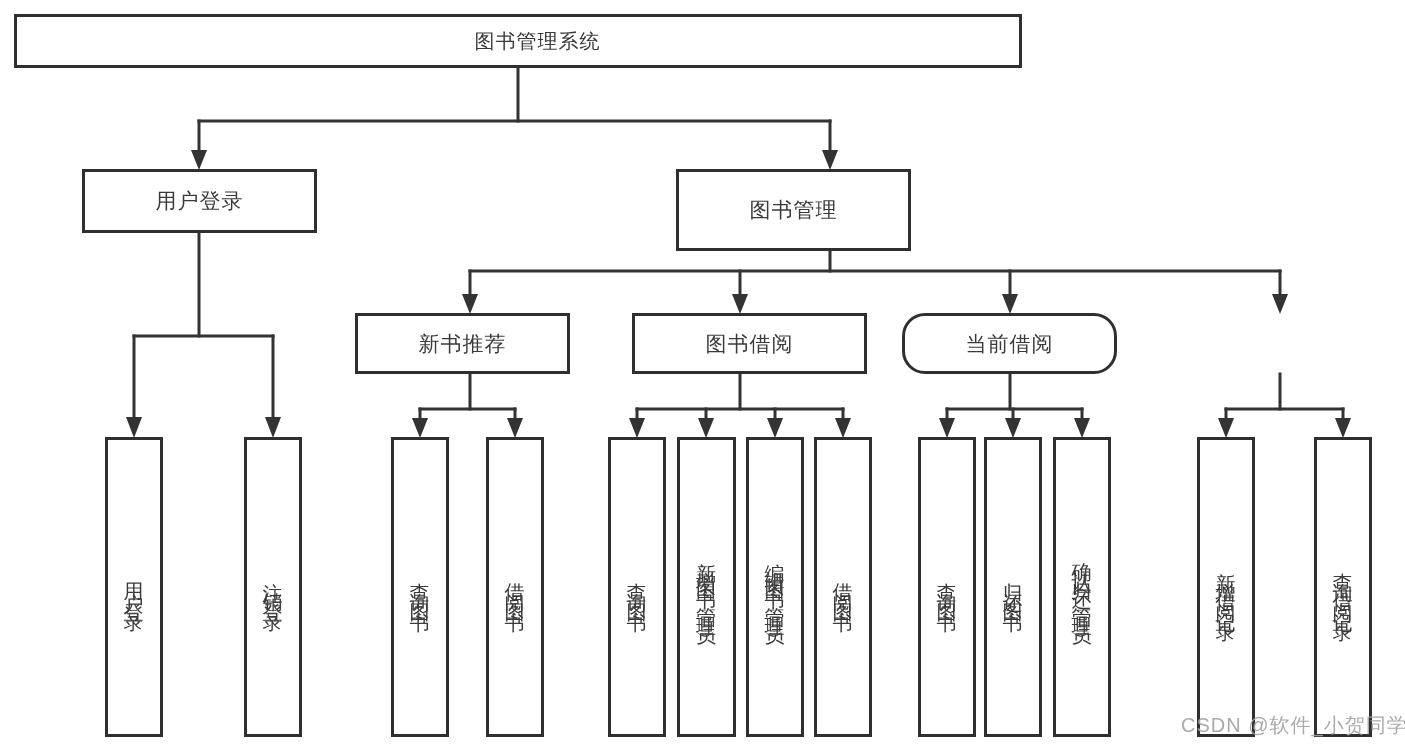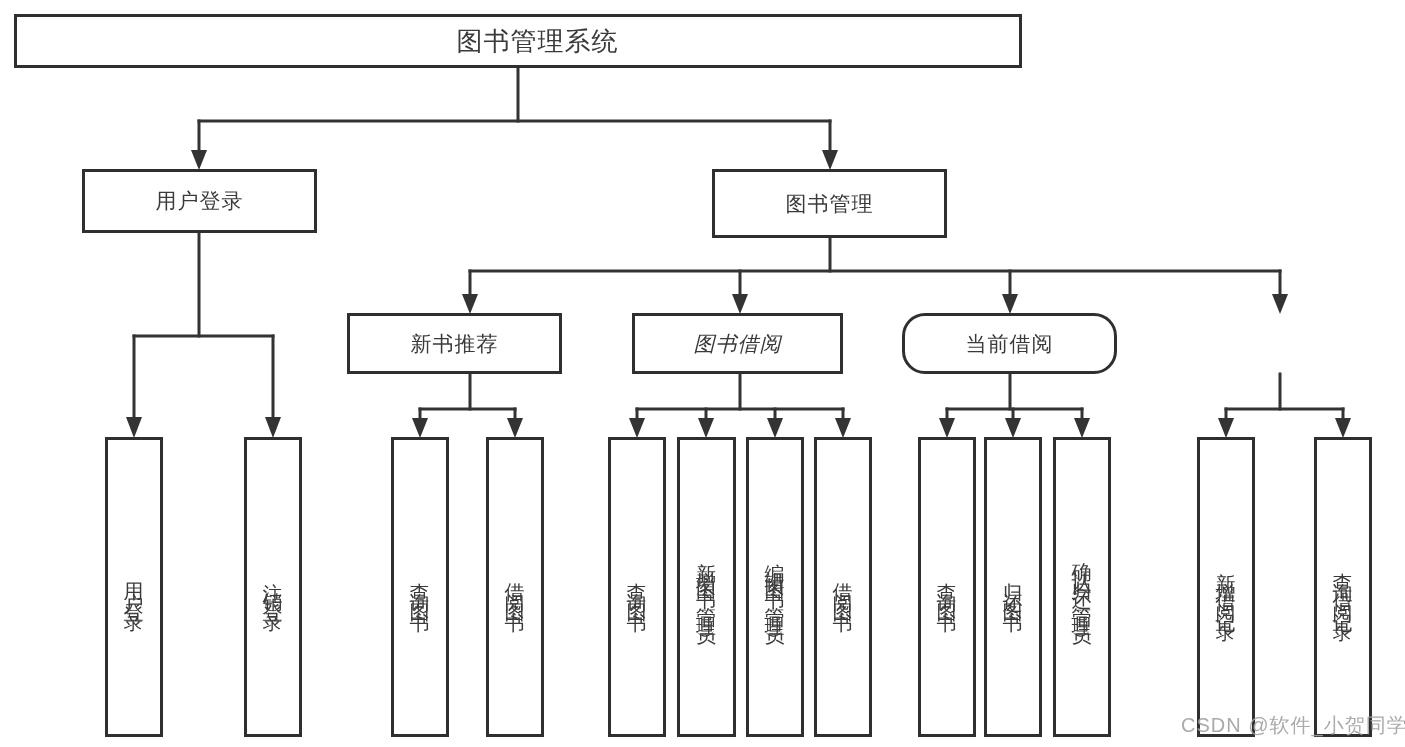--- a/index.html
+++ b/index.html
@@ -24,21 +24,21 @@
     background: #ffffff;
     display: flex;
     align-items: center;
     justify-content: center;
     color: #3a3a3a;
     font-size: 21px;
     letter-spacing: 1px;
     z-index: 1;
     white-space: nowrap;
   }
-  .hnode.root { font-size: 26px; padding-left: 39px; }
+  .hnode.root { font-size: 20px; padding-left: 39px; }
   .vnode {
     position: absolute;
     box-sizing: border-box;
     border: 3px solid #2f2f2f;
     background: #ffffff;
     display: flex;
     align-items: center;
     justify-content: center;
     color: #3a3a3a;
     z-index: 1;
@@ -137,28 +137,28 @@
     </g>
   </svg>
 
   <div class="hnode root" style="left:14px; top:14px; width:1008px; height:54px;">
     <span>图书管理系统</span>
   </div>
 
   <div class="hnode" style="left:82px; top:169px; width:235px; height:64px;">
     <span>用户登录</span>
   </div>
-  <div class="hnode" style="left:712px; top:169px; width:235px; height:69px;">
+  <div class="hnode" style="left:676px; top:169px; width:235px; height:82px;">
     <span>图书管理</span>
   </div>
 
-  <div class="hnode" style="left:347px; top:313px; width:215px; height:61px;">
+  <div class="hnode" style="left:355px; top:313px; width:215px; height:61px;">
     <span>新书推荐</span>
   </div>
-  <div class="hnode" style="left:632px; top:313px; width:211px; height:61px;font-style:italic;">
+  <div class="hnode" style="left:632px; top:313px; width:235px; height:61px;">
     <span>图书借阅</span>
   </div>
   <div class="hnode" style="left:902px; top:313px; width:215px; height:61px;border-radius:23px;">
     <span>当前借阅</span>
   </div>
 
   <div class="vnode" style="left:105px; top:437px; width:58px; height:300px;">
     <span class="vtext">用户登录</span>
   </div>
   <div class="vnode" style="left:244px; top:437px; width:58px; height:300px;">

